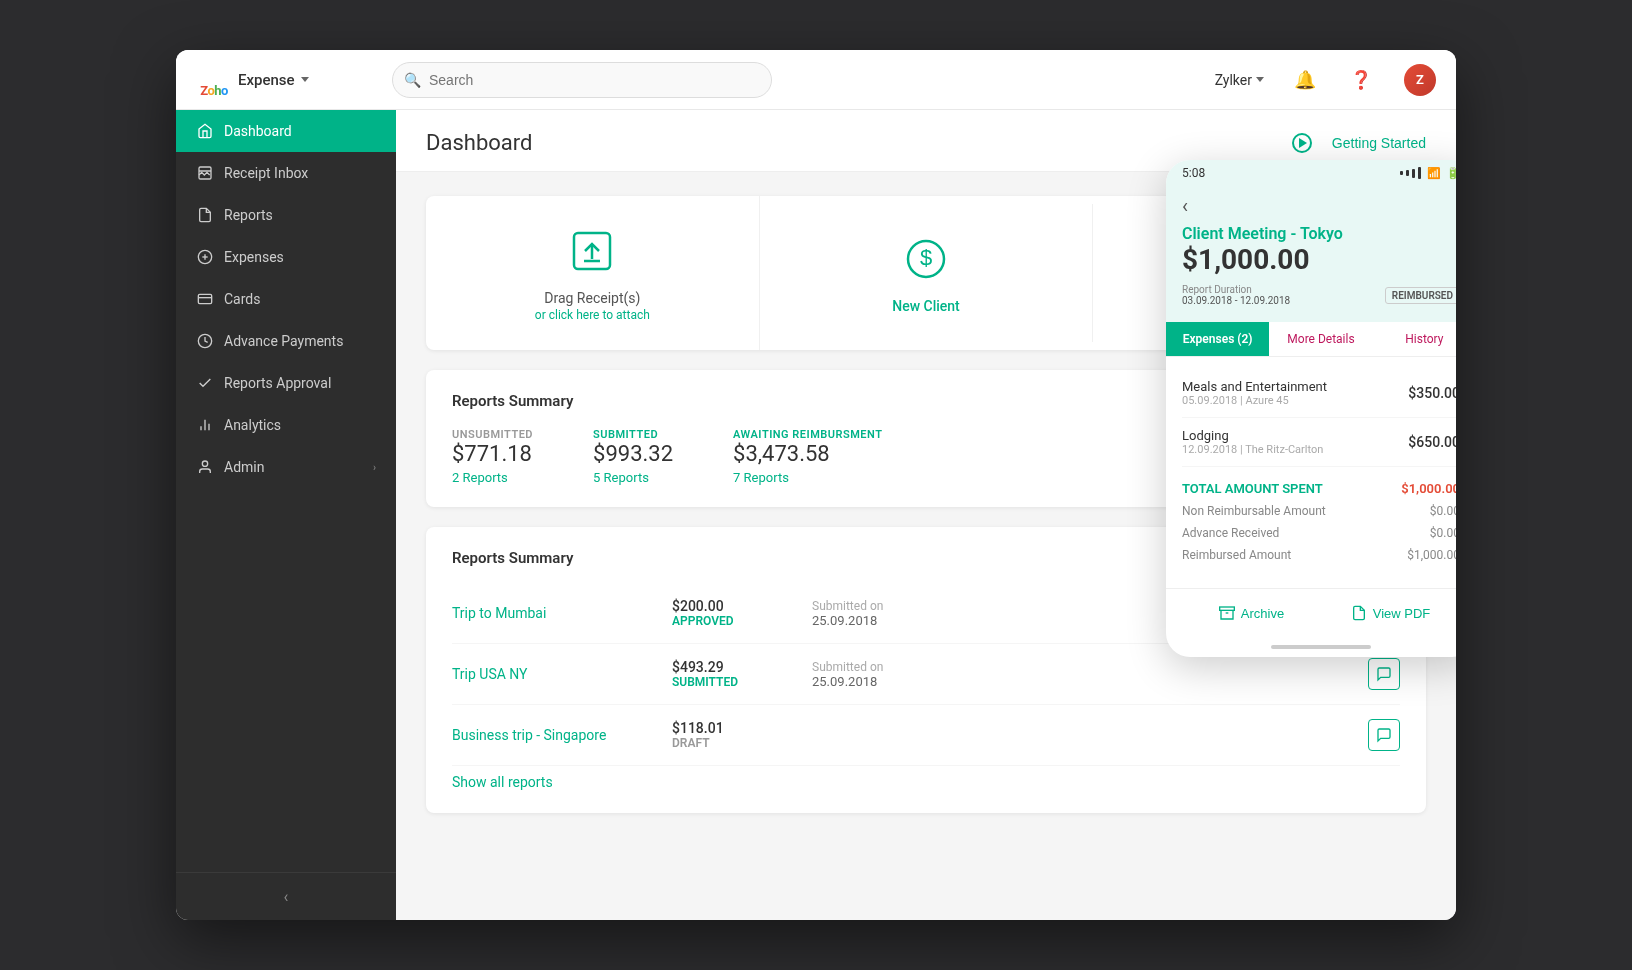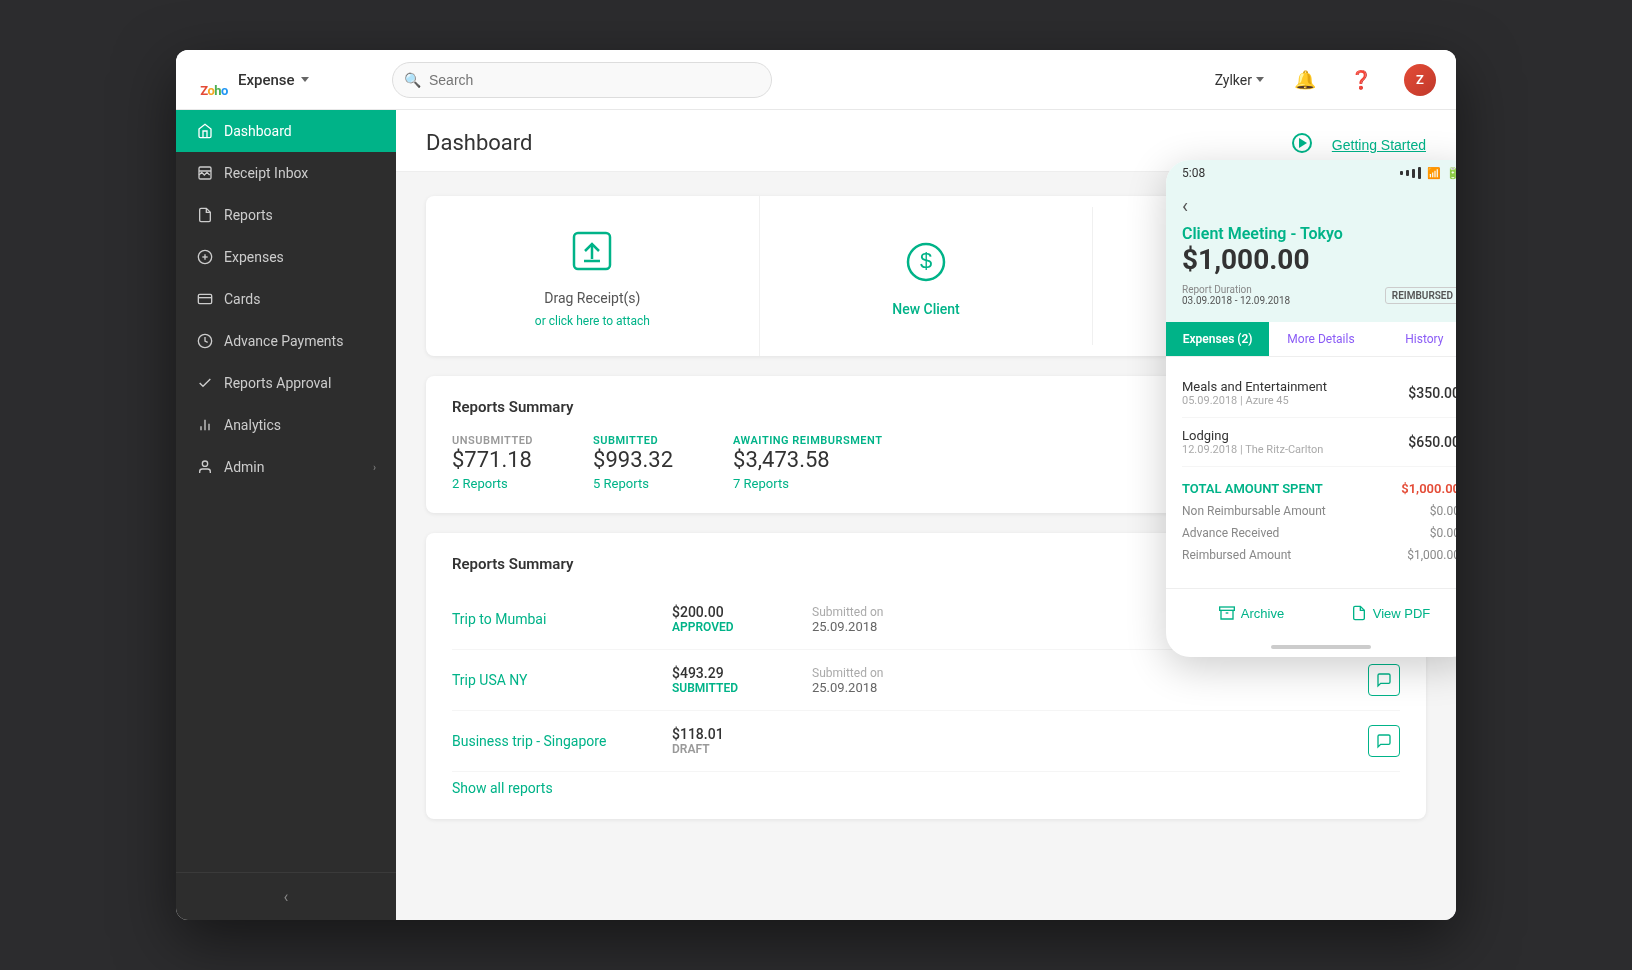--- a/index.html
+++ b/index.html
@@ -227,28 +227,27 @@
     }
 
     .page-title {
       font-size: 22px;
       font-weight: 400;
       color: #333;
     }
 
     .getting-started-btn {
       display: flex;
-      align-items: flex-end;
+      align-items: center;
       gap: 20px;
       color: #00b388;
       font-size: 14px;
       cursor: pointer;
       border: none;
       background: none;
-      text-decoration: underline;
     }
 
     .getting-started-btn .play-icon {
       width: 20px;
       height: 20px;
       border-radius: 50%;
       border: 2px solid #00b388;
       display: flex;
       align-items: center;
       justify-content: center;
@@ -314,21 +313,21 @@
 
     .qa-label-dark {
       font-size: 14px;
       color: #555;
       text-align: center;
     }
 
     .qa-sublabel-dark {
       font-size: 12px;
       color: #00b388;
-      margin-top: 8px;
+      margin-top: 2px;
     }
 
     
     .summary-card {
       background: #fff;
       border-radius: 8px;
       padding: 22px 26px;
       margin-bottom: 20px;
       box-shadow: 0 1px 4px rgba(0,0,0,0.08);
     }
@@ -548,21 +547,21 @@
     .mobile-tabs {
       display: flex;
       border-bottom: 1px solid #eee;
     }
 
     .mobile-tab {
       flex: 1;
       text-align: center;
       padding: 10px 6px;
       font-size: 12px;
-      color: #8b5cf6;
+      color: #be185d;
       cursor: pointer;
     }
 
     .mobile-tab.active {
       background: #00b388;
       color: #fff;
       font-weight: 600;
     }
 
     .mobile-body {

